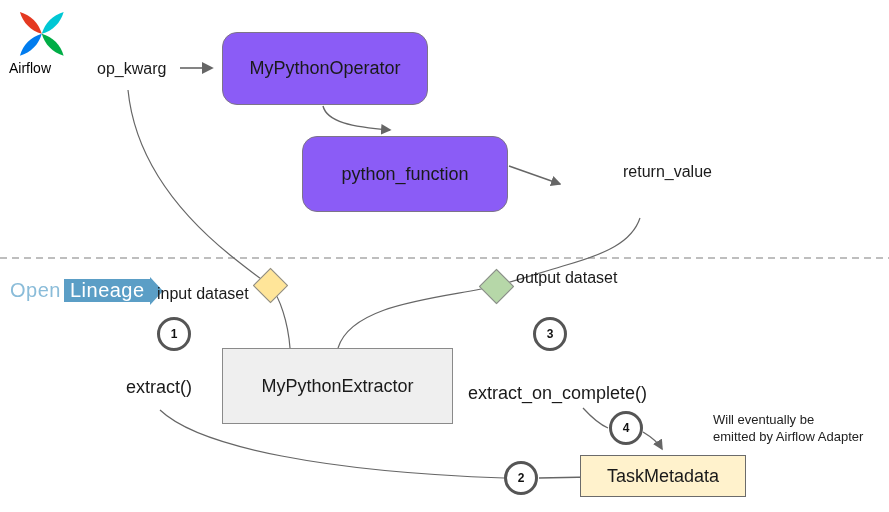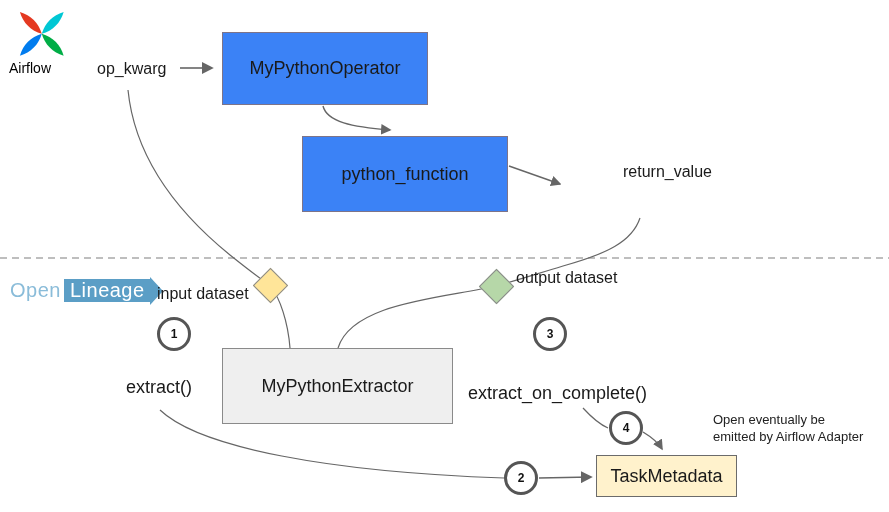--- a/index.html
+++ b/index.html
@@ -7,21 +7,21 @@
     position:relative;width:889px;height:512px;background:#ffffff;
     font-family:"Liberation Sans",sans-serif;color:#1a1a1a;overflow:hidden;padding-left:30px;
   }
   .abs{position:absolute;}
   svg.connectors{position:absolute;left:0;top:0;width:889px;height:512px;}
 
   .node{
     position:absolute;display:flex;align-items:center;justify-content:center;
     border:1.5px solid #6b6b6b;font-size:18px;box-sizing:border-box;
   }
-  .node.purple{background:#3b82f6;border-color:#7d7489;}
+  .node.purple{background:#8b5cf6;border-color:#7d7489;border-radius:15px;}
   .node.gray{background:#efefef;border-color:#8a8a8a;}
   .node.cream{background:#fff2cc;border-color:#6b6b6b;}
 
   .label{position:absolute;font-size:16px;white-space:nowrap;}
   .label.big{font-size:18px;}
   .label.small{font-size:13px;line-height:17px;color:#222;}
 
   .diamond{
     position:absolute;width:25px;height:25px;box-sizing:border-box;
     border:1.3px solid #8a8a8a;transform:rotate(45deg);
@@ -127,21 +127,21 @@
 
   <div class="label big" style="left:126px;top:377px">extract()</div>
 
   <div class="node gray" style="left:222px;top:348px;width:231px;height:76px">
     <span>MyPythonExtractor</span>
   </div>
 
   <div class="label big" style="left:468px;top:383px">extract_on_complete()</div>
 
   <div class="label small" style="left:713px;top:411px">
-    <div>Open eventually be</div>
+    <div>Will eventually be</div>
     <div>emitted by Airflow Adapter</div>
   </div>
 
-  <div class="node cream" style="left:596px;top:455px;width:141px;height:42px">
+  <div class="node cream" style="left:580px;top:455px;width:166px;height:42px">
     <span>TaskMetadata</span>
   </div>
 
 </div>
 
 </body></html>

